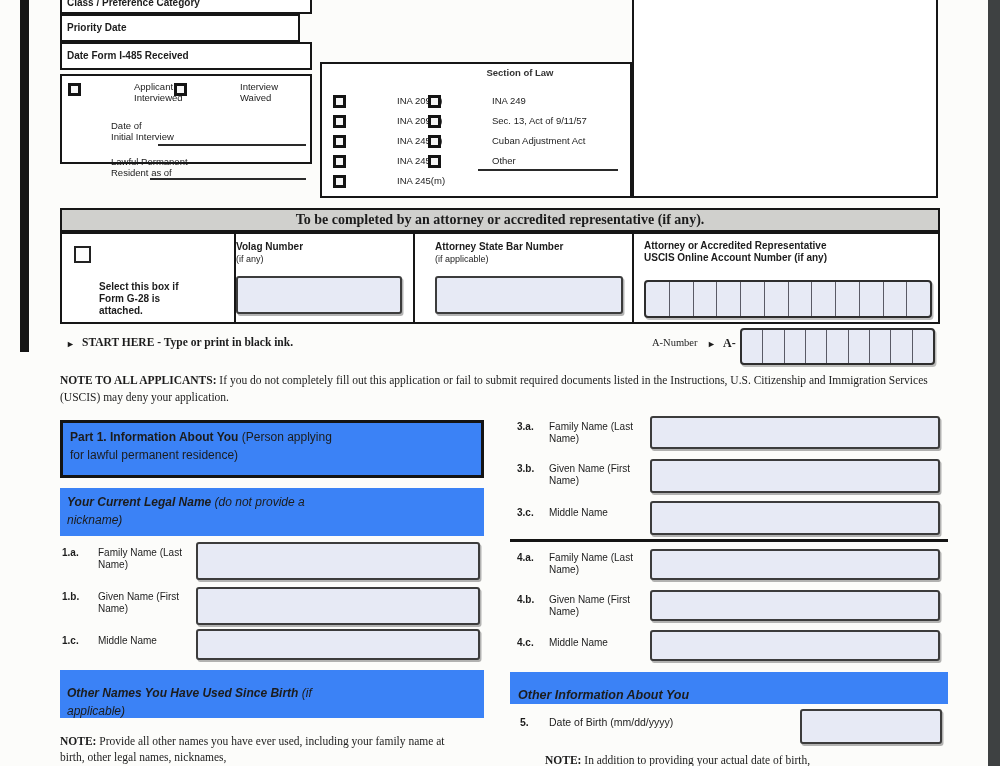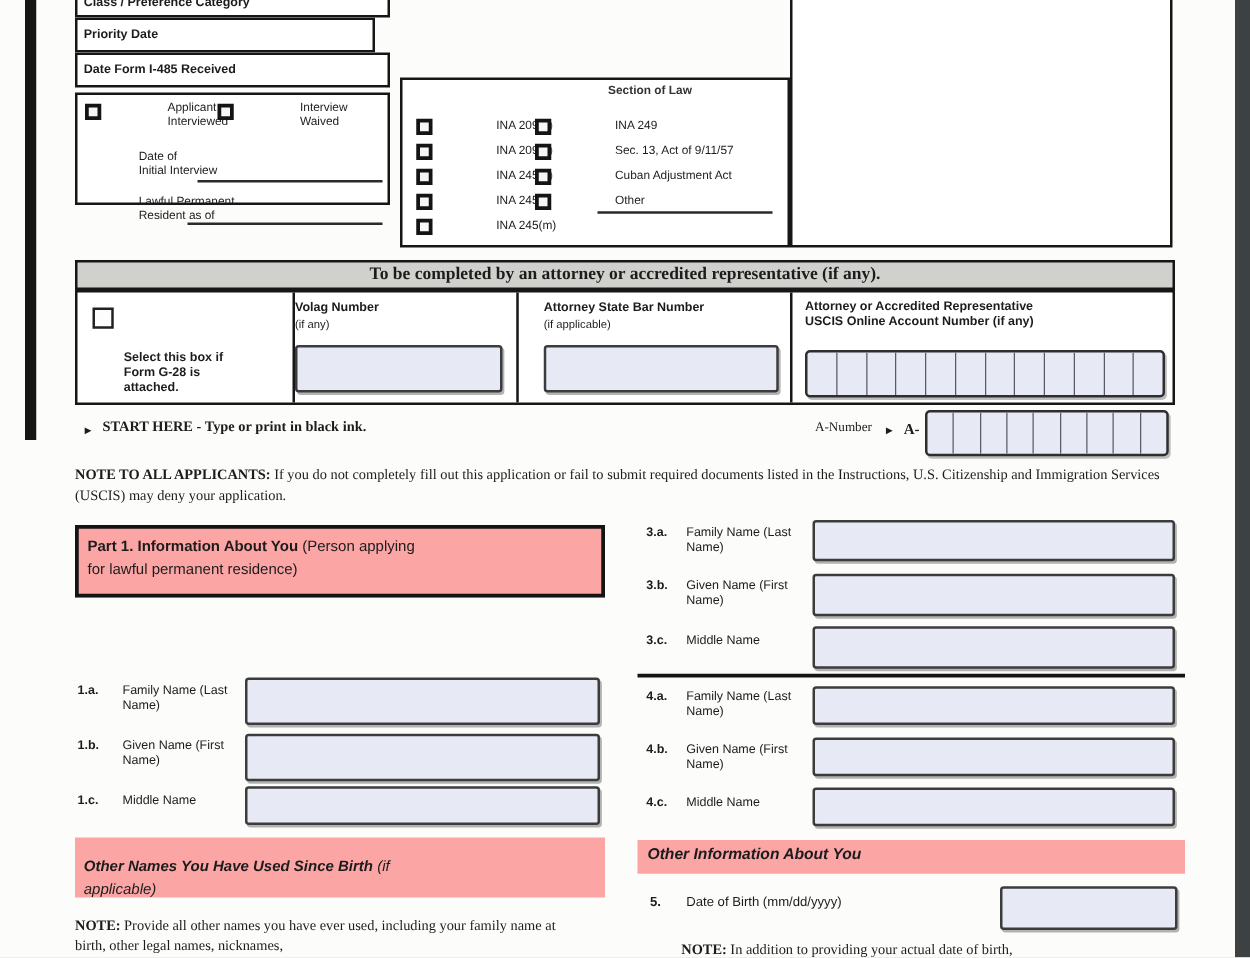--- a/index.html
+++ b/index.html
@@ -4,21 +4,21 @@
 <style>
   html,body{margin:0;padding:0;background:#e9e9e9;}
   #page{position:relative;width:1000px;height:766px;background:#fcfcfa;overflow:hidden;
         font-family:"Liberation Sans",sans-serif;color:#1c1c1c;filter:blur(0.35px);}
   .abs{position:absolute;}
   .serif{font-family:"Liberation Serif",serif;}
   .b{font-weight:bold;}
   .i{font-style:italic;}
   .pl{white-space:pre-line;}
   .box{border:2px solid #161616;background:#fff;box-sizing:border-box;}
-  .grayh{background:#fca5a5;box-sizing:border-box;}
+  .grayh{background:#3b82f6;box-sizing:border-box;}
   .cb{width:7px;height:7px;border:3px solid #141414;background:#f6f6f6;box-sizing:content-box;}
   .cb-lg{width:13px;height:13px;border:2px solid #222;background:#fdfdfd;box-sizing:content-box;}
   .input{background:#e7eaf5;border:2px solid #3c3c3c;border-radius:3px;
          box-shadow:1.5px 2px 0 rgba(40,40,40,.35);box-sizing:border-box;}
   .seg{display:flex;background:#e7eaf5;border:2.5px solid #2e2e2e;border-radius:4px;
        box-shadow:1.5px 2px 0 rgba(40,40,40,.3);box-sizing:border-box;overflow:hidden;}
   .seg i{flex:1;border-right:1.5px solid #5a5a66;}
   .seg i:last-child{border-right:none;}
   .fill-line{border-bottom:2px solid #2a2a2a;}
   .lbl10{font-size:10px;line-height:12px;}
@@ -145,20 +145,24 @@
 
   <div class="abs serif" style="left:60px;top:372px;width:882px;font-size:11.5px;line-height:17px;">
     <span class="b">NOTE TO ALL APPLICANTS:</span><span> If you do not completely fill out this application or fail to submit required documents listed in the Instructions, U.S. Citizenship and Immigration Services (USCIS) may deny your application.</span>
   </div>
 
   <div class="abs grayh" style="left:60px;top:420px;width:424px;height:58px;border:3px solid #141414;padding:5px 7px;font-size:12px;line-height:18px;">
     <span class="b">Part 1.  Information About You </span><span class="pl">(Person applying
 for lawful permanent residence)</span>
   </div>
 
+  <div class="abs grayh" style="left:60px;top:488px;width:424px;height:48px;padding:5px 7px;font-size:12px;line-height:18px;">
+    <span class="b i">Your Current Legal Name </span><span class="i pl">(do not provide a
+nickname)</span>
+  </div>
 
   <span class="abs num" style="left:62px;top:547px;">1.a.</span>
   <div class="abs lbl10" style="left:98px;top:547px;width:95px;">Family Name (Last Name)</div>
   <div class="abs input" style="left:196px;top:542px;width:284px;height:38px;"></div>
 
   <span class="abs num" style="left:62px;top:591px;">1.b.</span>
   <div class="abs lbl10" style="left:98px;top:591px;width:95px;">Given Name (First Name)</div>
   <div class="abs input" style="left:196px;top:587px;width:284px;height:38px;"></div>
 
   <span class="abs num" style="left:62px;top:635px;">1.c.</span>
@@ -193,21 +197,21 @@
   <div class="abs input" style="left:650px;top:549px;width:290px;height:31px;"></div>
 
   <span class="abs num" style="left:517px;top:594px;">4.b.</span>
   <div class="abs lbl10" style="left:549px;top:594px;width:95px;">Given Name (First Name)</div>
   <div class="abs input" style="left:650px;top:590px;width:290px;height:31px;"></div>
 
   <span class="abs num" style="left:517px;top:637px;">4.c.</span>
   <div class="abs lbl10" style="left:549px;top:637px;width:95px;">Middle Name</div>
   <div class="abs input" style="left:650px;top:630px;width:290px;height:31px;"></div>
 
-  <div class="abs grayh" style="left:510px;top:672px;width:438px;height:27px;padding:4px 8px;font-size:12.5px;">
+  <div class="abs grayh" style="left:510px;top:672px;width:438px;height:27px;padding:16px 8px;font-size:12.5px;">
     <span class="b i">Other Information About You</span>
   </div>
 
   <span class="abs num" style="left:520px;top:716px;font-size:10.5px;">5.</span>
   <div class="abs" style="left:549px;top:716px;font-size:10.5px;">Date of Birth (mm/dd/yyyy)</div>
   <div class="abs input" style="left:800px;top:709px;width:142px;height:35px;"></div>
 
   <div class="abs serif" style="left:545px;top:752px;width:400px;font-size:11.5px;line-height:16px;">
     <span class="b">NOTE:</span><span> In addition to providing your actual date of birth,</span>
   </div>

